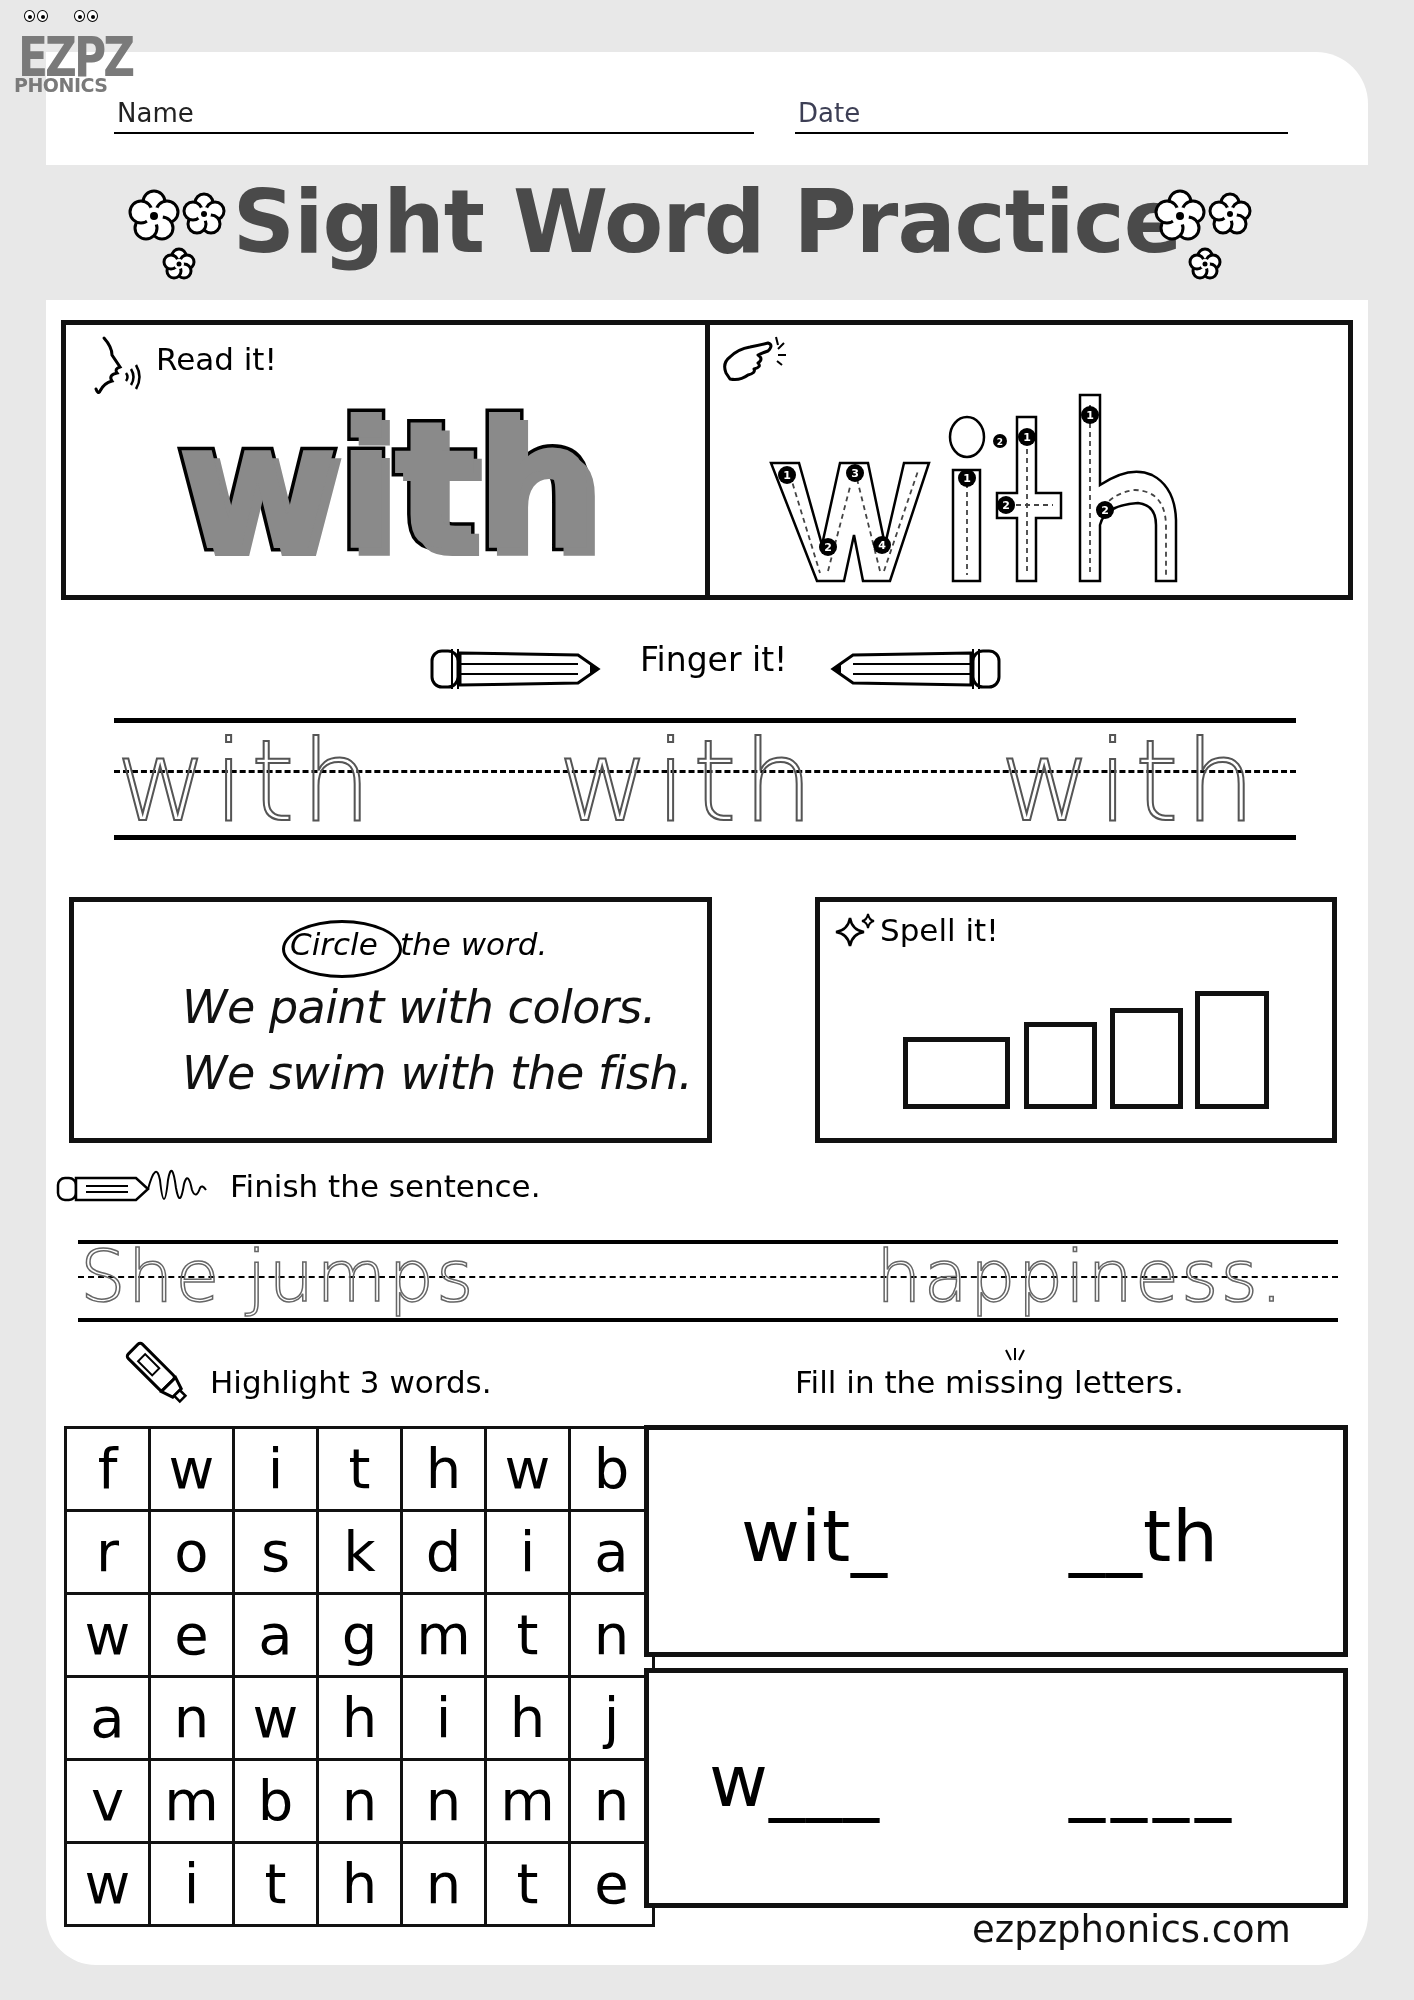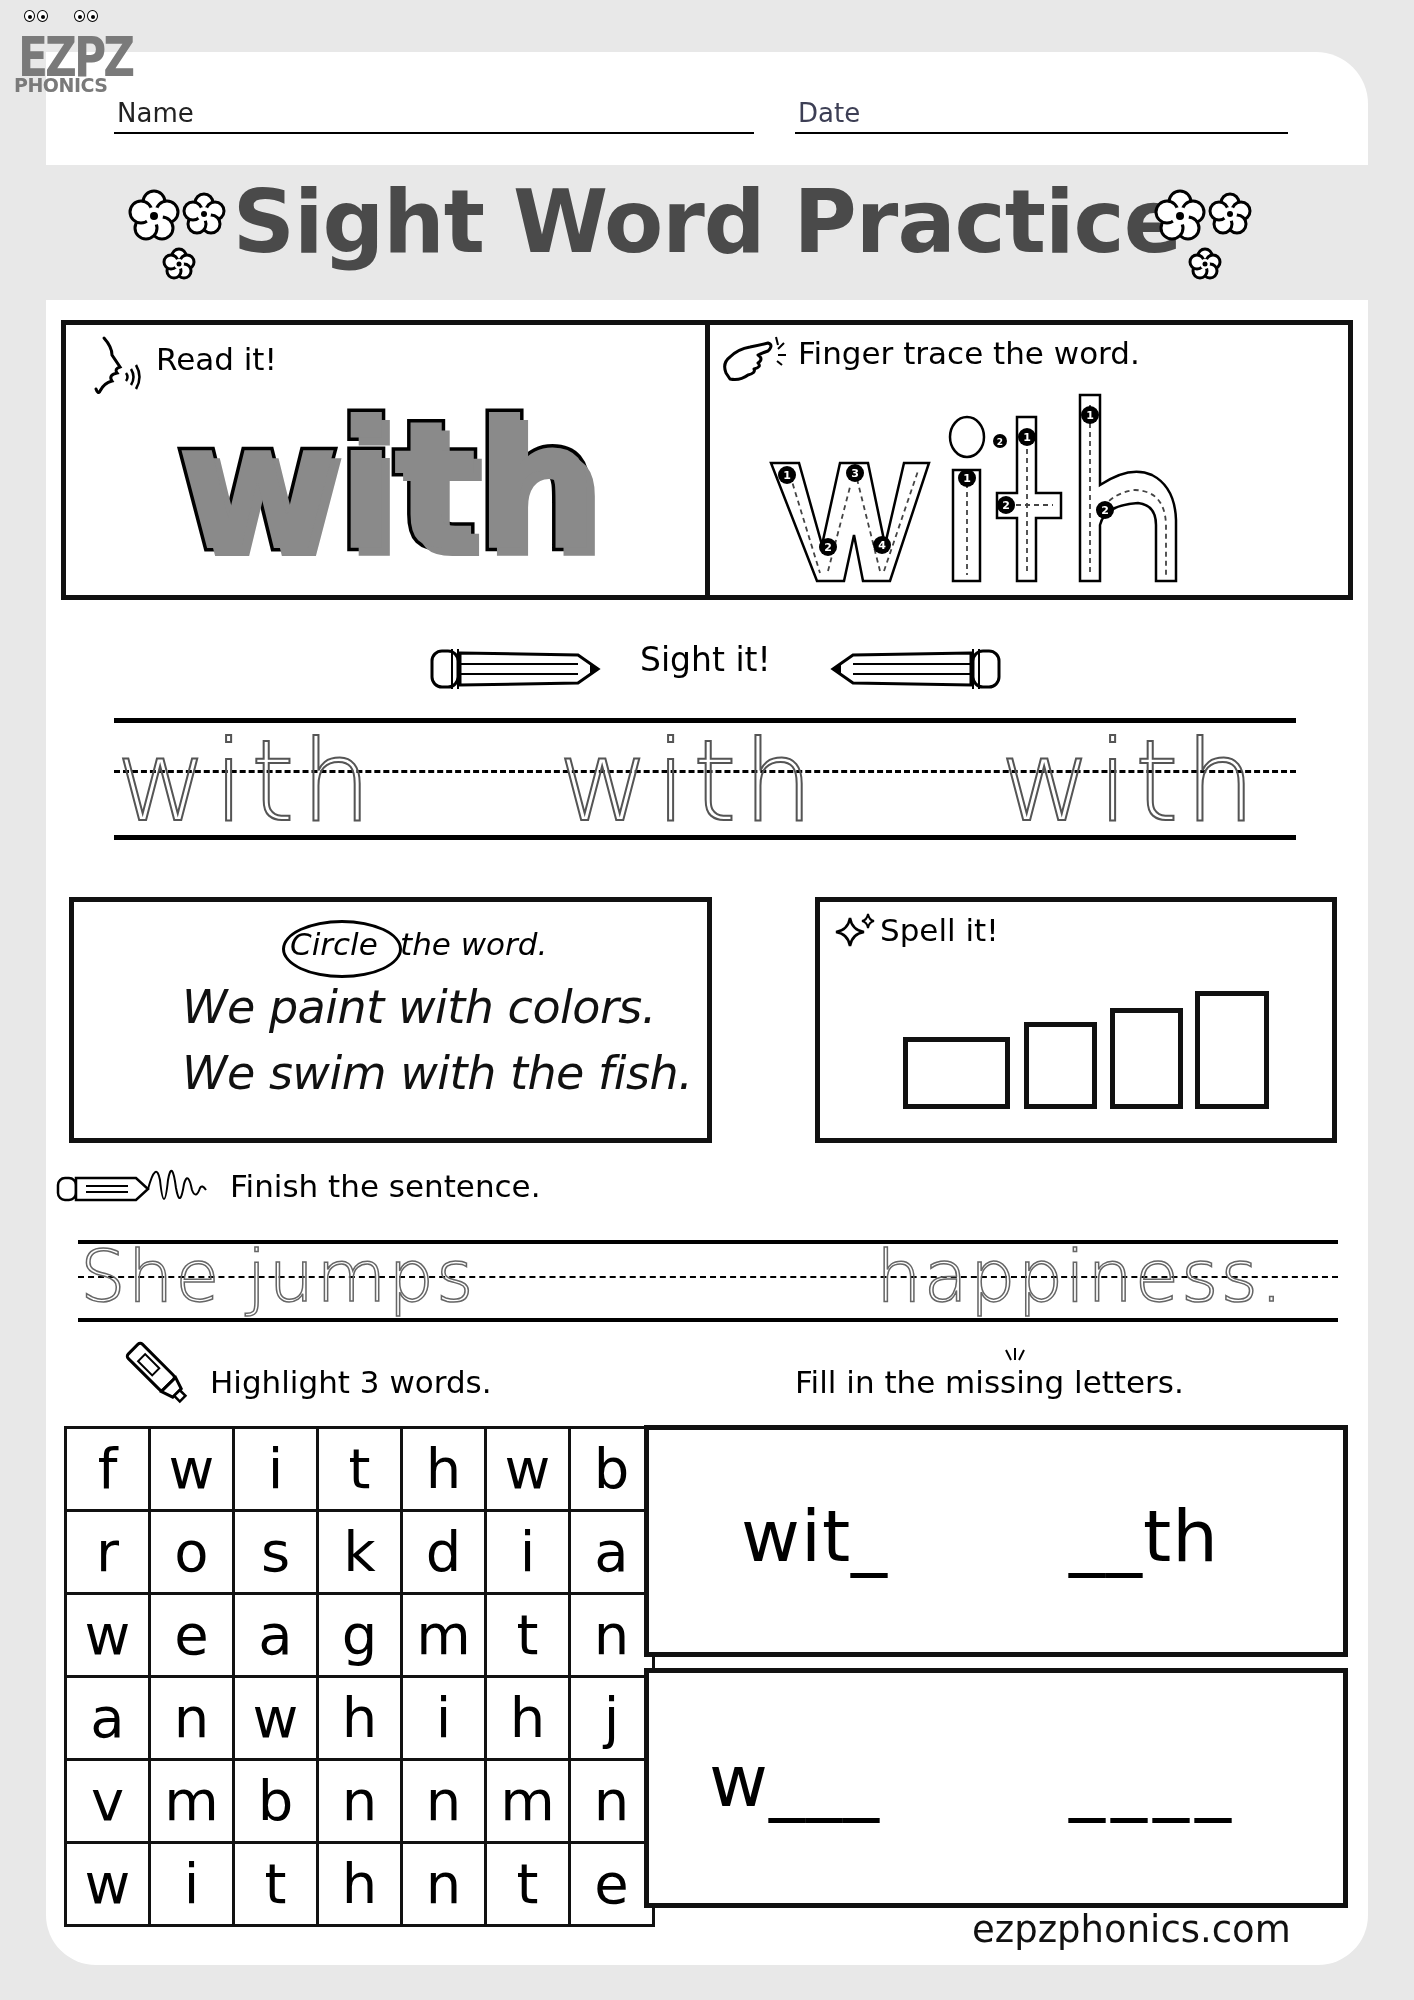--- a/index.html
+++ b/index.html
@@ -161,21 +161,20 @@
 </div>
 
 <div class="abs box" style="left:705px; top:320px; width:648px; height:280px;">
   <svg class="abs" style="left:10px; top:8px;" width="76" height="52" viewBox="0 0 76 52">
     <path d="M6 40 Q2 30 10 24 Q18 16 30 14 Q40 12 48 10 Q54 12 48 18 Q42 20 38 22 Q44 26 38 30 Q42 34 34 36 Q36 40 28 42 Q20 48 10 46 Z" fill="#fff" stroke="#000" stroke-width="3" stroke-linejoin="round"></path>
     <line x1="56" y1="4" x2="58" y2="12" stroke="#000" stroke-width="2"></line>
     <line x1="64" y1="10" x2="58" y2="16" stroke="#000" stroke-width="2"></line>
     <line x1="66" y1="22" x2="58" y2="22" stroke="#000" stroke-width="2"></line>
     <line x1="62" y1="32" x2="57" y2="28" stroke="#000" stroke-width="2"></line>
   </svg>
-  <div class="abs label" style="left:88px; top:10px;">Finger trace the word.</div>
   <svg class="abs" style="left:50px; top:50px;" width="560" height="220" viewBox="0 0 560 220">
     <g fill="#fff" stroke="#000" stroke-width="2.5">
 
       <path d="M11 88 L39 88 L62 170 L80 88 L108 88 L125 170 L144 88 L169 88 L130 206 L103 206 L94 160 L84 206 L57 206 Z"></path>
 
       <ellipse cx="207" cy="62" rx="17" ry="20"></ellipse>
 
       <rect x="193" y="95" width="27" height="111"></rect>
 
       <path d="M257 42 L276 42 L276 118 L301 118 L301 143 L276 143 L276 206 L257 206 L257 143 L237 143 L237 118 L257 118 Z"></path>
@@ -220,21 +219,21 @@
 
 <svg class="abs" style="left:428px; top:645px;" width="195" height="48" viewBox="0 0 195 48">
   <rect x="4" y="6" width="26" height="36" rx="10" fill="#fff" stroke="#000" stroke-width="3"></rect>
   <line x1="24" y1="4" x2="24" y2="44" stroke="#000" stroke-width="2"></line>
   <line x1="30" y1="4" x2="30" y2="44" stroke="#000" stroke-width="2"></line>
   <path d="M32 8 L150 10 L170 24 L150 38 L32 40 Z" fill="#fff" stroke="#000" stroke-width="3"></path>
   <line x1="32" y1="19" x2="150" y2="19" stroke="#000" stroke-width="2"></line>
   <line x1="32" y1="29" x2="150" y2="29" stroke="#000" stroke-width="2"></line>
   <path d="M162 18 L170 24 L162 30 Z" fill="#000"></path>
 </svg>
-<div class="abs label" style="left:640px; top:640px; font-size:33px;">Sight it!</div>
+<div class="abs label" style="left:640px; top:640px; font-size:33px;">Finger it!</div>
 <svg class="abs" style="left:808px; top:645px;" width="195" height="48" viewBox="0 0 195 48">
   <g transform="translate(195,0) scale(-1,1)">
     <rect x="4" y="6" width="26" height="36" rx="10" fill="#fff" stroke="#000" stroke-width="3"></rect>
     <line x1="24" y1="4" x2="24" y2="44" stroke="#000" stroke-width="2"></line>
     <line x1="30" y1="4" x2="30" y2="44" stroke="#000" stroke-width="2"></line>
     <path d="M32 8 L150 10 L170 24 L150 38 L32 40 Z" fill="#fff" stroke="#000" stroke-width="3"></path>
     <line x1="32" y1="19" x2="150" y2="19" stroke="#000" stroke-width="2"></line>
     <line x1="32" y1="29" x2="150" y2="29" stroke="#000" stroke-width="2"></line>
     <path d="M162 18 L170 24 L162 30 Z" fill="#000"></path>
   </g>

